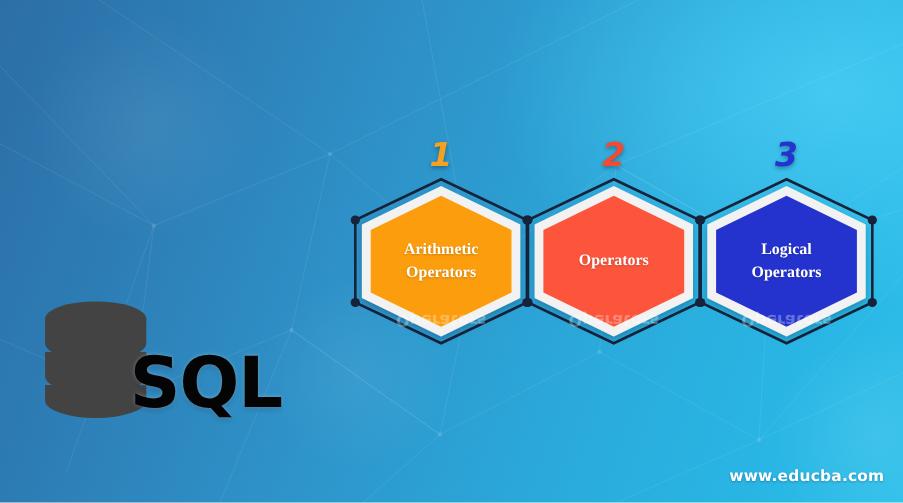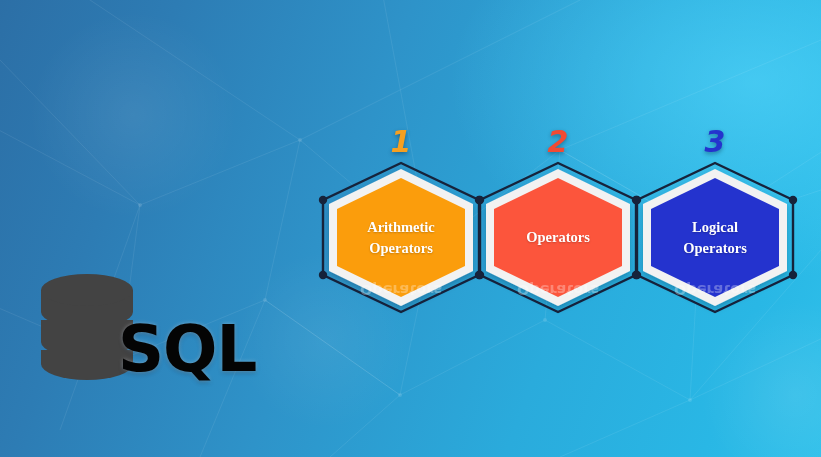--- a/index.html
+++ b/index.html
@@ -285,14 +285,15 @@
       </svg>
       <div class="hex-ghost">Operators</div>
       <div class="hex-label">
         <span class="ln">Logical</span>
         <span class="ln">Operators</span>
       </div>
     </div>
 
   </div>
 
+  <div id="watermark">www.educba.com</div>
 
 </div>
 
 </body></html>

